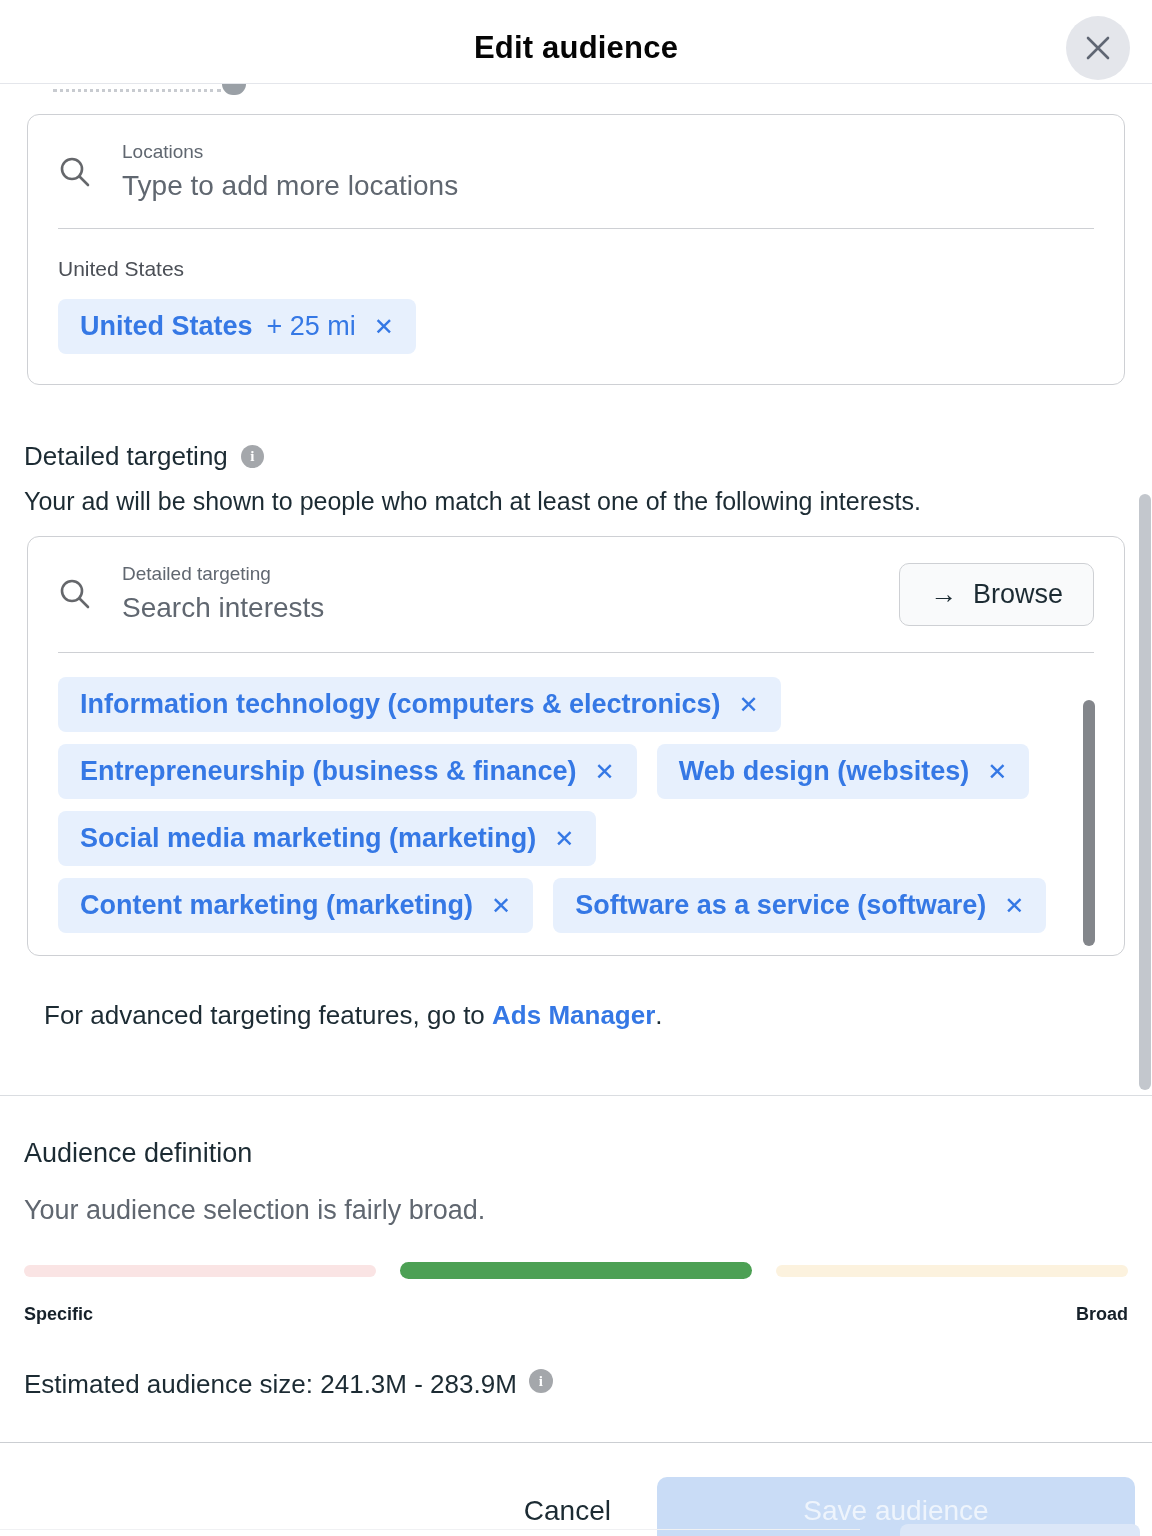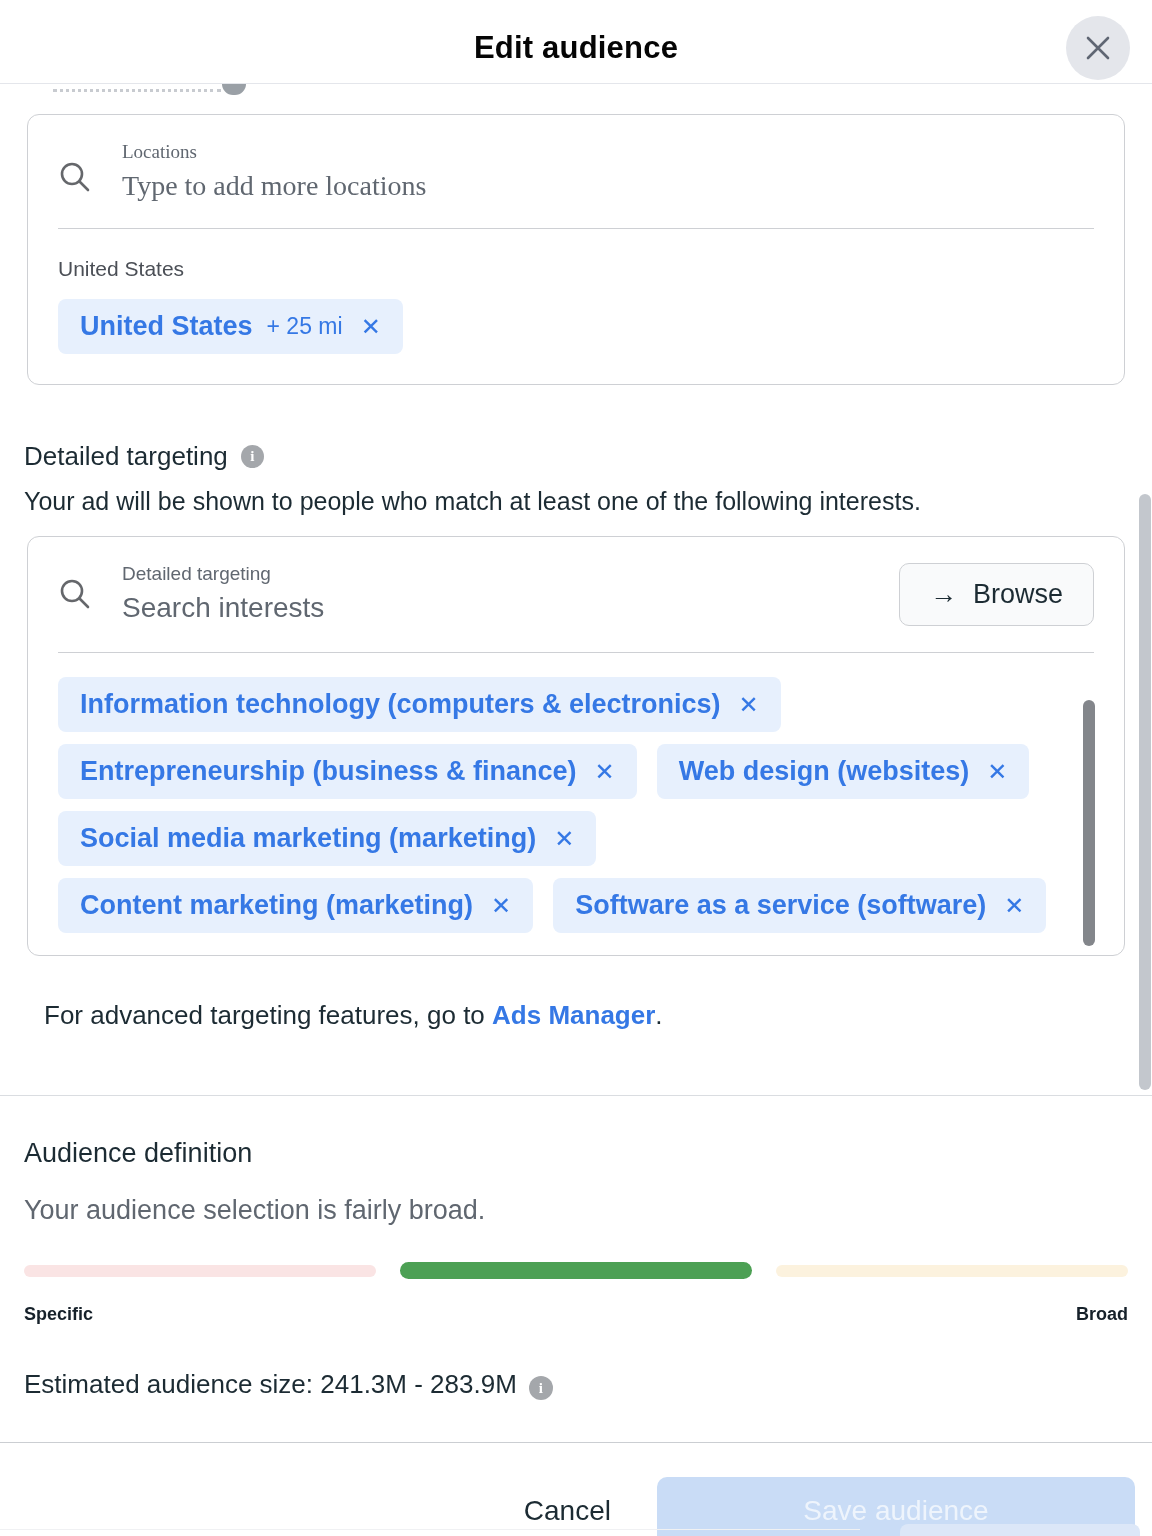--- a/index.html
+++ b/index.html
@@ -19,36 +19,36 @@
   .clip-row { position: relative; height: 14px; }
   .clip-dashes { position: absolute; left: 53px; top: 5px; width: 168px; height: 0;
                  border-top: 3px dotted #c8cbd0; }
   .clip-info { position: absolute; left: 222px; top: 0; width: 24px; height: 11px;
                background: #9aa0a6; border-radius: 0 0 12px 12px; }
 
   
   .box { margin: 16px 27px 0; border: 1px solid #ced0d4; border-radius: 12px;
          padding: 26px 30px 30px; position: relative; }
 
-  .search-row { display: flex; align-items: center; font-family: Liberation Serif, serif; }
+  .search-row { display: flex; align-items: flex-start; }
   .search-icon { flex: 0 0 auto; margin: 14px 30px 0 0; }
   .field-label { font-size: 19px; color: #606770; margin-bottom: 7px; }
   .field-placeholder { font-size: 28px; color: #606770; }
   .inner-divider { border: none; border-top: 1px solid #ced0d4; margin-top: 26px; }
 
   .group-label { margin-top: 28px; font-size: 21px; color: #4b4f56; }
 
   
   .chip { display: inline-flex; align-items: center; background: #e7f0fd;
           border-radius: 8px; padding: 12px 22px; cursor: default; }
   .chip .chip-x { margin-left: 18px; color: #3578e5; font-size: 24px; line-height: 1;
                   cursor: pointer; font-weight: 400; }
   .loc-chip { margin-top: 18px; }
   .loc-chip .chip-name { color: #3578e5; font-size: 27px; font-weight: 700; }
-  .loc-chip .chip-radius { color: #3578e5; font-size: 23px; margin-left: 14px; }
+  .loc-chip .chip-radius { color: #3578e5; font-size: 27px; margin-left: 14px; }
 
   
   .section-pad { padding: 0 24px; }
   .dt-heading-row { display: flex; align-items: center; margin-top: 56px; }
   .dt-heading { font-size: 26px; color: #1c2b33; }
   .info-icon { display: inline-flex; align-items: center; justify-content: center;
                width: 23px; height: 23px; border-radius: 50%; background: #a4a7ab;
                color: #fff; font-size: 15px; font-weight: 700; margin-left: 13px;
                font-family: "Liberation Serif", serif; flex: 0 0 auto; }
   .dt-desc { margin-top: 15px; font-size: 25px; color: #1c2b33; }
@@ -78,21 +78,21 @@
                      height: 596px; border-radius: 7px; background: #c3c7cd; }
 
   
   .aud-title { margin-top: 42px; font-size: 27px; color: #1c2b33; }
   .aud-subtitle { margin-top: 26px; font-size: 27px; color: #606770; }
   .meter { margin-top: 36px; display: flex; align-items: center; gap: 24px; height: 17px; }
   .meter-seg { flex: 1; height: 12px; border-radius: 7px; }
   .meter-seg.active { height: 17px; border-radius: 9px; }
   .meter-labels { display: flex; justify-content: space-between; margin-top: 25px;
                   font-size: 18px; font-weight: 600; color: #16212a; }
-  .estimate-row { margin-top: 44px; display: flex; align-items: flex-end; }
+  .estimate-row { margin-top: 44px; display: flex; align-items: flex-start; }
   .estimate-text { font-size: 26px; color: #1c2b33; }
   .estimate-row .info-icon { margin-left: 12px; width: 24px; height: 24px; }
 
   
   .modal-footer { margin-top: 42px; border-top: 1px solid #cbced2;
                   padding: 34px 17px 0 0; display: flex; justify-content: flex-end;
                   align-items: center; }
   .cancel-btn { background: none; border: none; font-family: inherit; font-size: 28px;
                 color: #1c2b33; padding: 16px 24px; margin-right: 22px; cursor: pointer; }
   .save-btn { width: 478px; height: 68px; border: none; border-radius: 10px;

